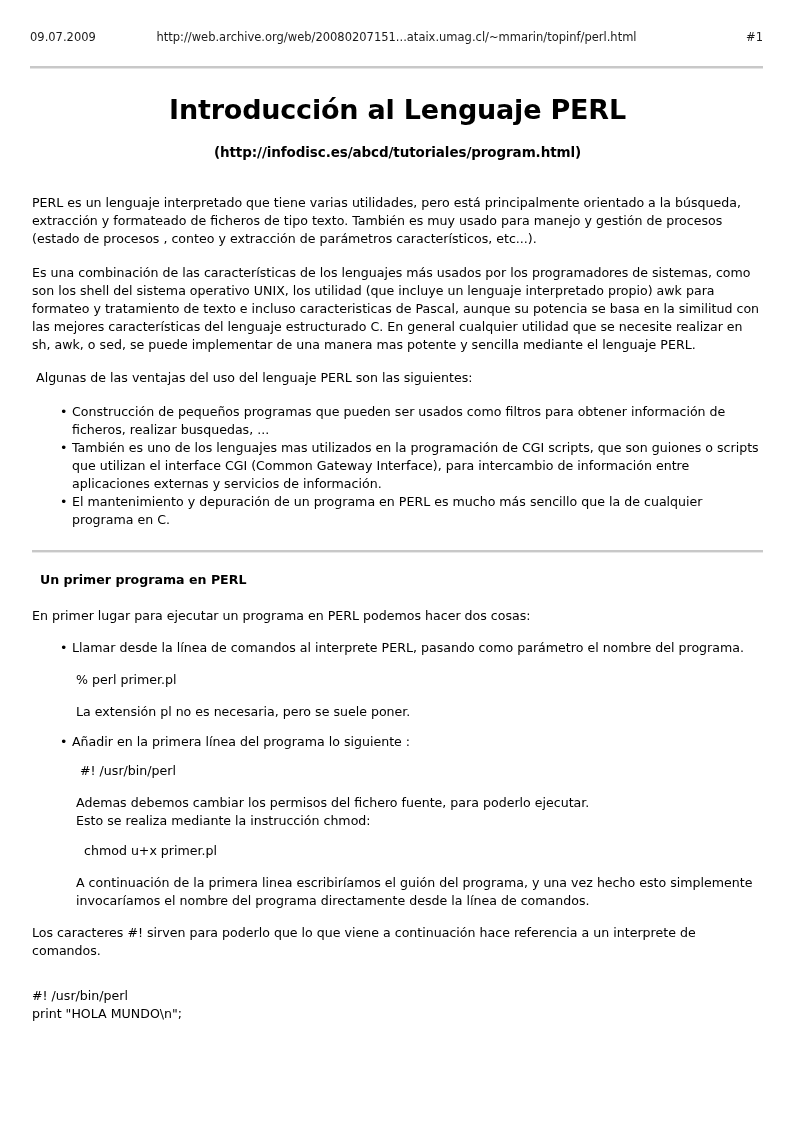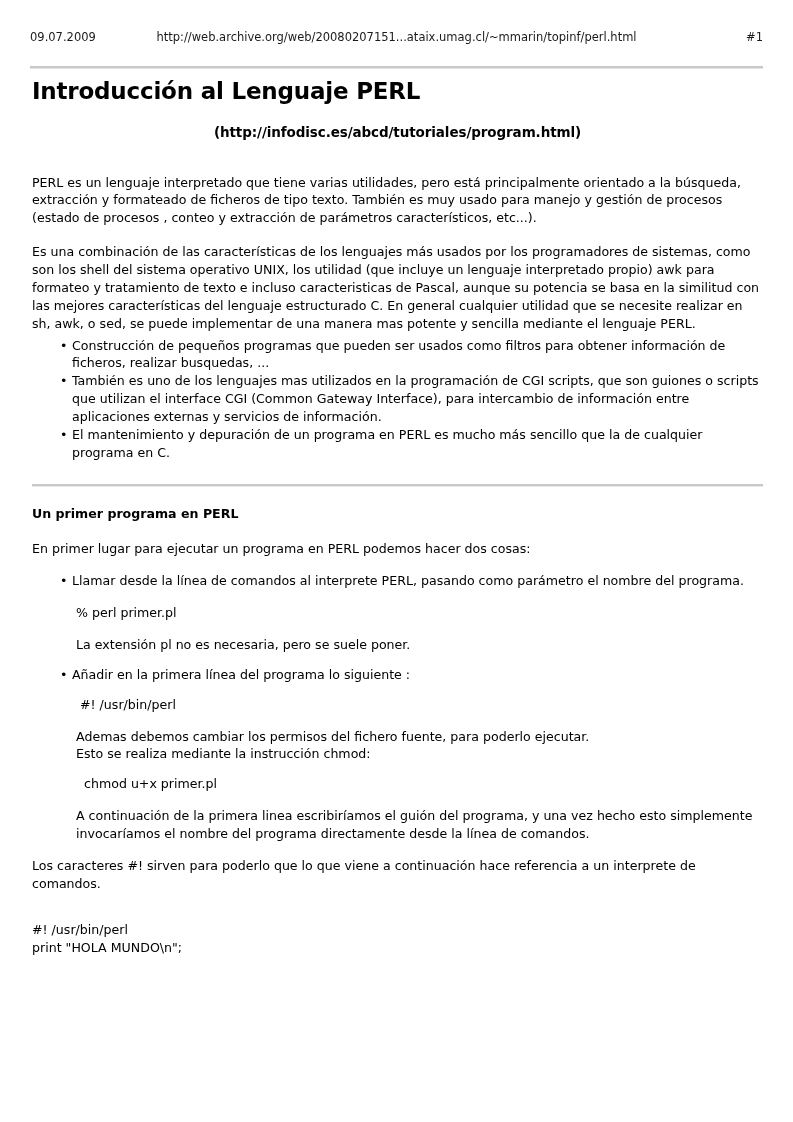--- a/index.html
+++ b/index.html
@@ -65,24 +65,24 @@
 
   
   .doc {
     position: absolute;
     top: 78px;
     left: 32px;
     width: 731px;
   }
 
   h1.doc-title {
-    font-size: 23px;
+    font-size: 27px;
     font-weight: bold;
-    text-align: left;
-    margin: 0;
+    text-align: center;
+    margin: 16px;
     padding: 0;
     line-height: 1.2;
     letter-spacing: -0.2px;
   }
   .doc-subtitle {
     font-size: 13.5px;
     font-weight: bold;
     text-align: center;
     margin: 18px 0 0 0;
     letter-spacing: -0.1px;
@@ -100,21 +100,21 @@
   p.body-text {
     font-size: 12.6px;
     line-height: 1.42;
     margin: 0;
     text-align: left;
   }
 
   h2.section-heading {
     font-size: 12.6px;
     font-weight: bold;
-    margin: 0;
+    margin: 8px;
     line-height: 1.4;
   }
 
   ul.disc-list {
     list-style: none;
     margin: 0;
     padding: 0;
   }
   ul.disc-list > li {
     position: relative;
@@ -157,22 +157,23 @@
   </div>
   <div class="header-rule"></div>
 
   <div class="doc">
 
     <h1 class="doc-title">Introducción al Lenguaje PERL</h1>
     <div class="doc-subtitle">(http://infodisc.es/abcd/tutoriales/program.html)</div>
 
     <p class="body-text" style="margin-top:34px;">PERL es un lenguaje interpretado que tiene varias utilidades, pero está principalmente orientado a la búsqueda, extracción y formateado de ficheros de tipo texto. También es muy usado para manejo y gestión de procesos (estado de procesos , conteo y extracción de parámetros característicos, etc...).</p>
     <p class="body-text" style="margin-top:16px;">Es una combinación de las características de los lenguajes más usados por los programadores de sistemas, como son los shell del sistema operativo UNIX, los utilidad (que incluye un lenguaje interpretado propio) awk para formateo y tratamiento de texto e incluso caracteristicas de Pascal, aunque su potencia se basa en la similitud con las mejores características del lenguaje estructurado C. En general cualquier utilidad que se necesite realizar en sh, awk, o sed, se puede implementar de una manera mas potente y sencilla mediante el lenguaje PERL.</p>
-
-    <ul class="disc-list" style="margin-top:4px;">
+    <p class="body-text lead-space" style="margin-top:16px;"> Algunas de las ventajas del uso del lenguaje PERL son las siguientes:</p>
+
+    <ul class="disc-list" style="margin-top:16px;">
       <li>Construcción de pequeños programas que pueden ser usados como filtros para obtener información de ficheros, realizar busquedas, ...</li>
       <li>También es uno de los lenguajes mas utilizados en la programación de CGI scripts, que son guiones o scripts que utilizan el interface CGI (Common Gateway Interface), para intercambio de información entre aplicaciones externas y servicios de información.</li>
       <li>El mantenimiento y depuración de un programa en PERL es mucho más sencillo que la de cualquier programa en C.</li>
     </ul>
 
     <hr class="section-rule" style="margin-top:22px;">
 
     <h2 class="section-heading" style="margin-top:18px;">Un primer programa en PERL</h2>
 
     <p class="body-text" style="margin-top:18px;">En primer lugar para ejecutar un programa en PERL podemos hacer dos cosas:</p>

